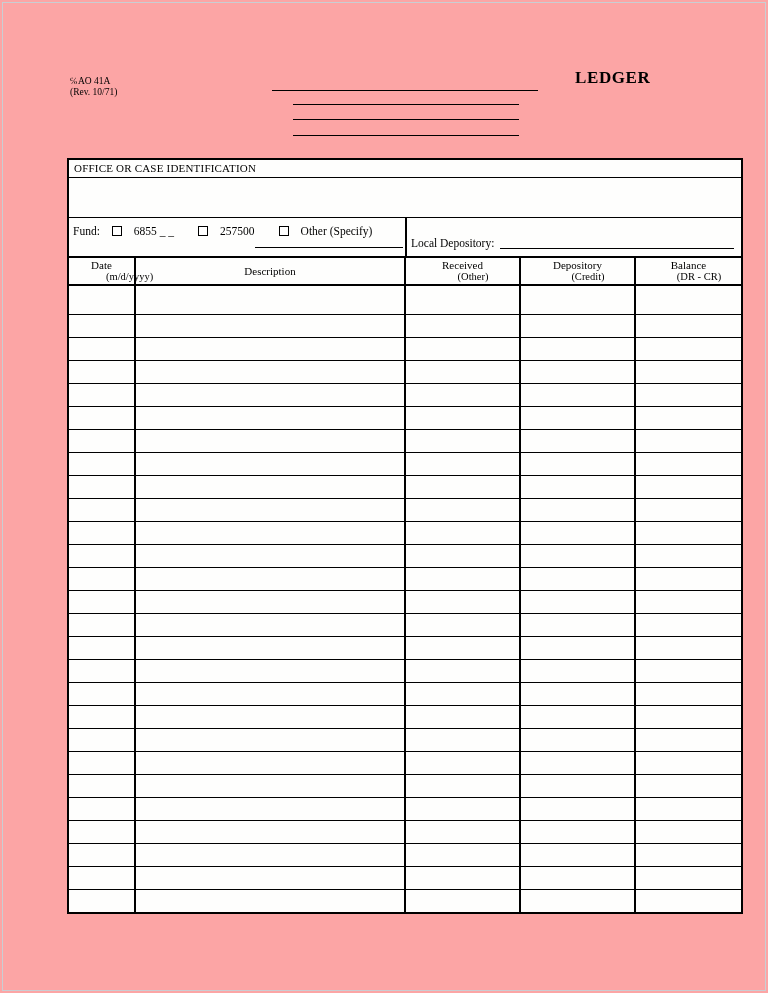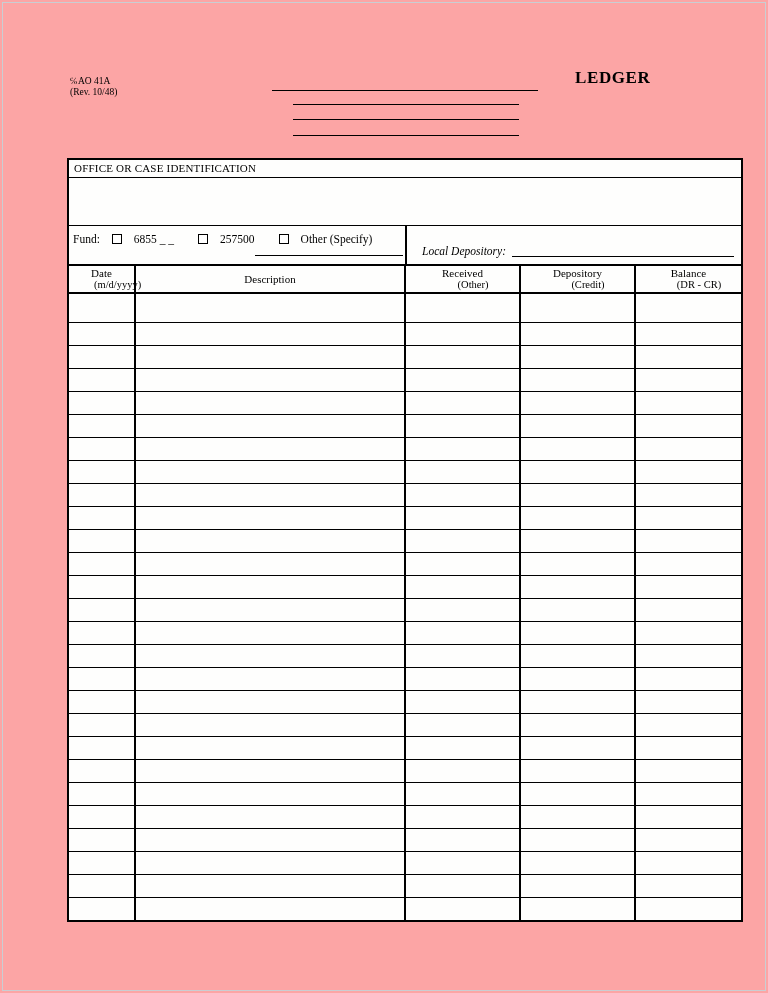--- a/index.html
+++ b/index.html
@@ -37,21 +37,21 @@
   }
   .bl1 { top:104px; } .bl2 { top:119px; } .bl3 { top:135px; }
 
   
   .form-body {
     position:absolute; left:67px; top:158px; width:676px;
     border:2px solid #000;
     background:#fefefd;
   }
 
-  .id-box { height:66px; border-bottom:1.5px solid #000; }
+  .id-box { height:58px; border-bottom:1.5px solid #000; }
   .id-box-head {
     font-size:11px; padding:2px 5px 3px;
     border-bottom:1px solid #000;
     letter-spacing:0.2px;
   }
 
   .fund-section { display:flex; height:40px; border-bottom:2px solid #000; }
   .fund-cell { width:336px; position:relative; font-size:11.5px; }
   .fund-line {
     display:flex; align-items:center; gap:12px;
@@ -61,49 +61,49 @@
     display:inline-block; width:10px; height:10px;
     border:1.2px solid #000; background:#fff; flex:0 0 auto;
   }
   .cb.m { margin-left:12px; }
   .other-line {
     position:absolute; left:186px; top:29px; width:148px;
     border-bottom:1px solid #000; height:1px;
   }
   .ld-cell { flex:1; border-left:2px solid #000; position:relative; font-size:11.5px; }
   .ld-line {
-    position:absolute; left:15px; right:7px; bottom:7px;
-    display:flex; align-items:flex-end; gap:6px;font-style:italic;
+    position:absolute; left:4px; right:7px; bottom:7px;
+    display:flex; align-items:flex-end; gap:6px;
   }
   .ld-label { white-space:nowrap; }
   .ld-underline { flex:1; border-bottom:1px solid #000; height:14px; }
 
   
   table.ledger { width:100%; border-collapse:collapse; table-layout:fixed; }
   .ledger th, .ledger td { border-left:2px solid #000; }
   .ledger th:first-child, .ledger td:first-child { border-left:none; }
   .ledger thead th {
     height:27px; border-bottom:2px solid #000;
     font-size:11px; font-weight:normal; text-align:center; vertical-align:middle;
-    line-height:12px; padding:1px 4px;
+    line-height:12px; padding:1px 16px;
   }
   .ledger thead .sub { font-size:10.5px;margin-left:21px; }
   .ledger tbody td { height:23px; border-bottom:1px solid #000; background:#fefefd; }
   .ledger tbody tr.first-row td { height:29px; }
   .ledger tbody tr:last-child td { border-bottom:none; }
 </style>
 </head>
 <body>
 
 <div class="sheet">
   <div class="frame"></div>
 
   <div class="form-id">
     <div>℅AO 41A</div>
-    <div>(Rev. 10/48)</div>
+    <div>(Rev. 10/71)</div>
   </div>
 
   <div class="title-rule"></div>
   <div class="page-title">LEDGER</div>
   <div class="blank-line bl1"></div>
   <div class="blank-line bl2"></div>
   <div class="blank-line bl3"></div>
 
   <div class="form-body">
 

